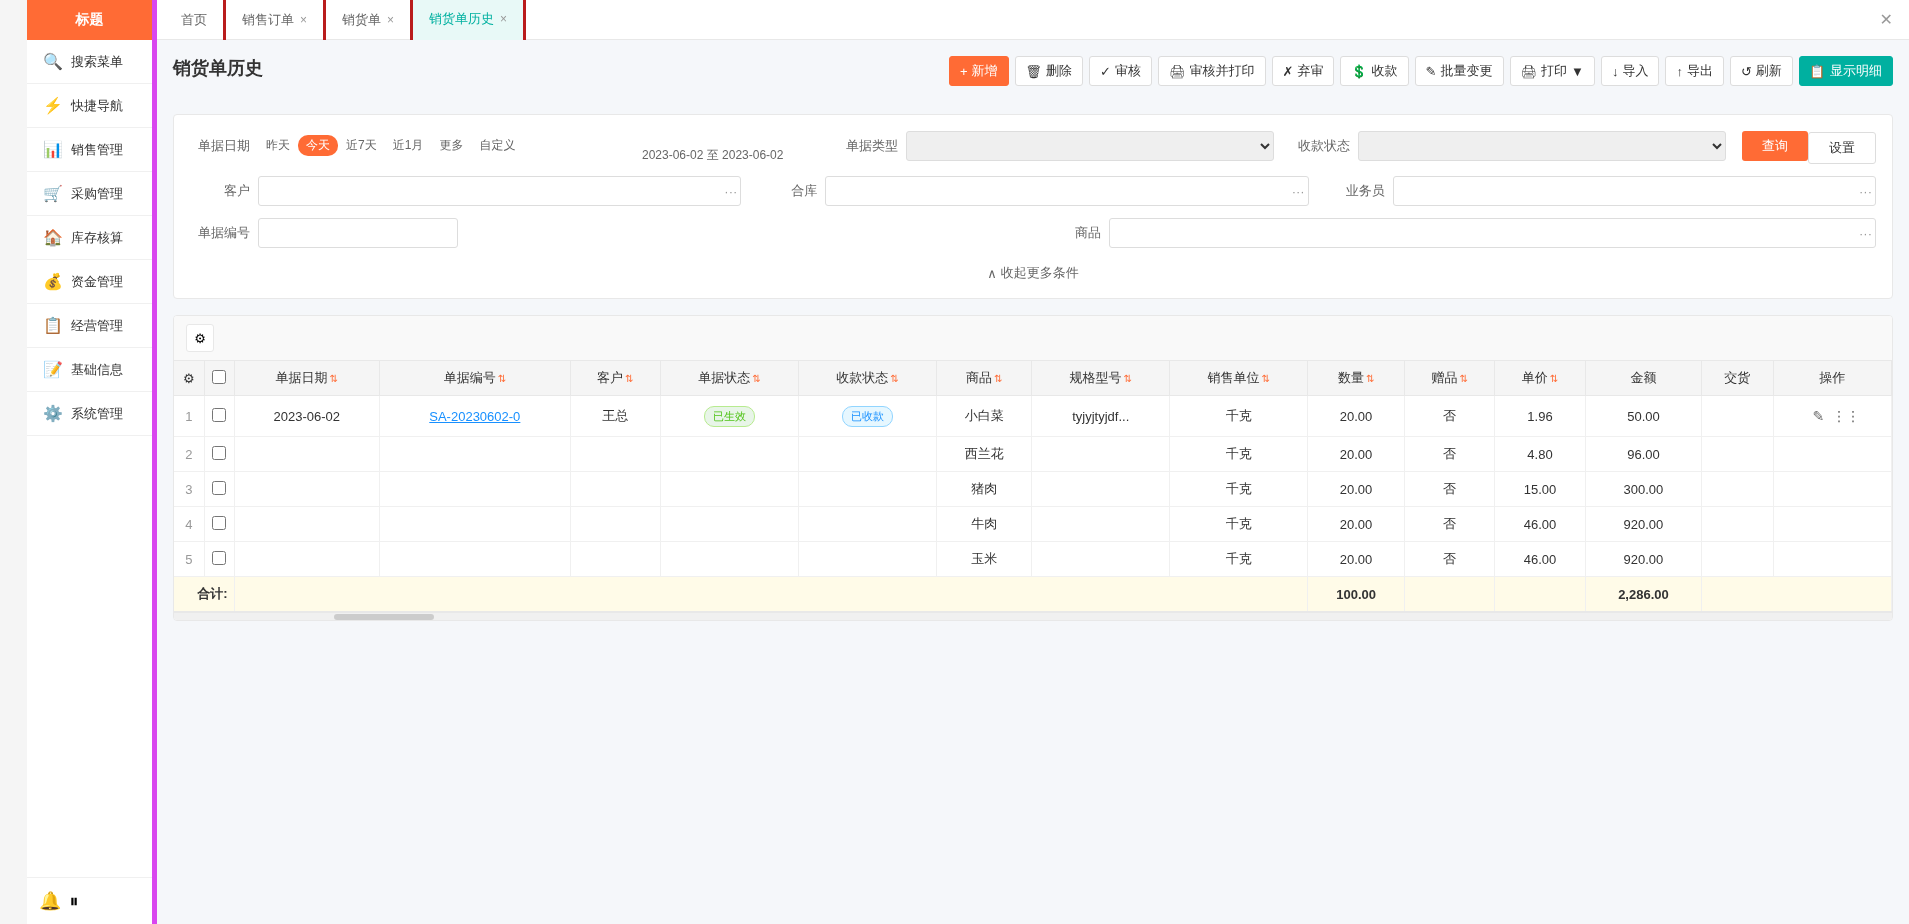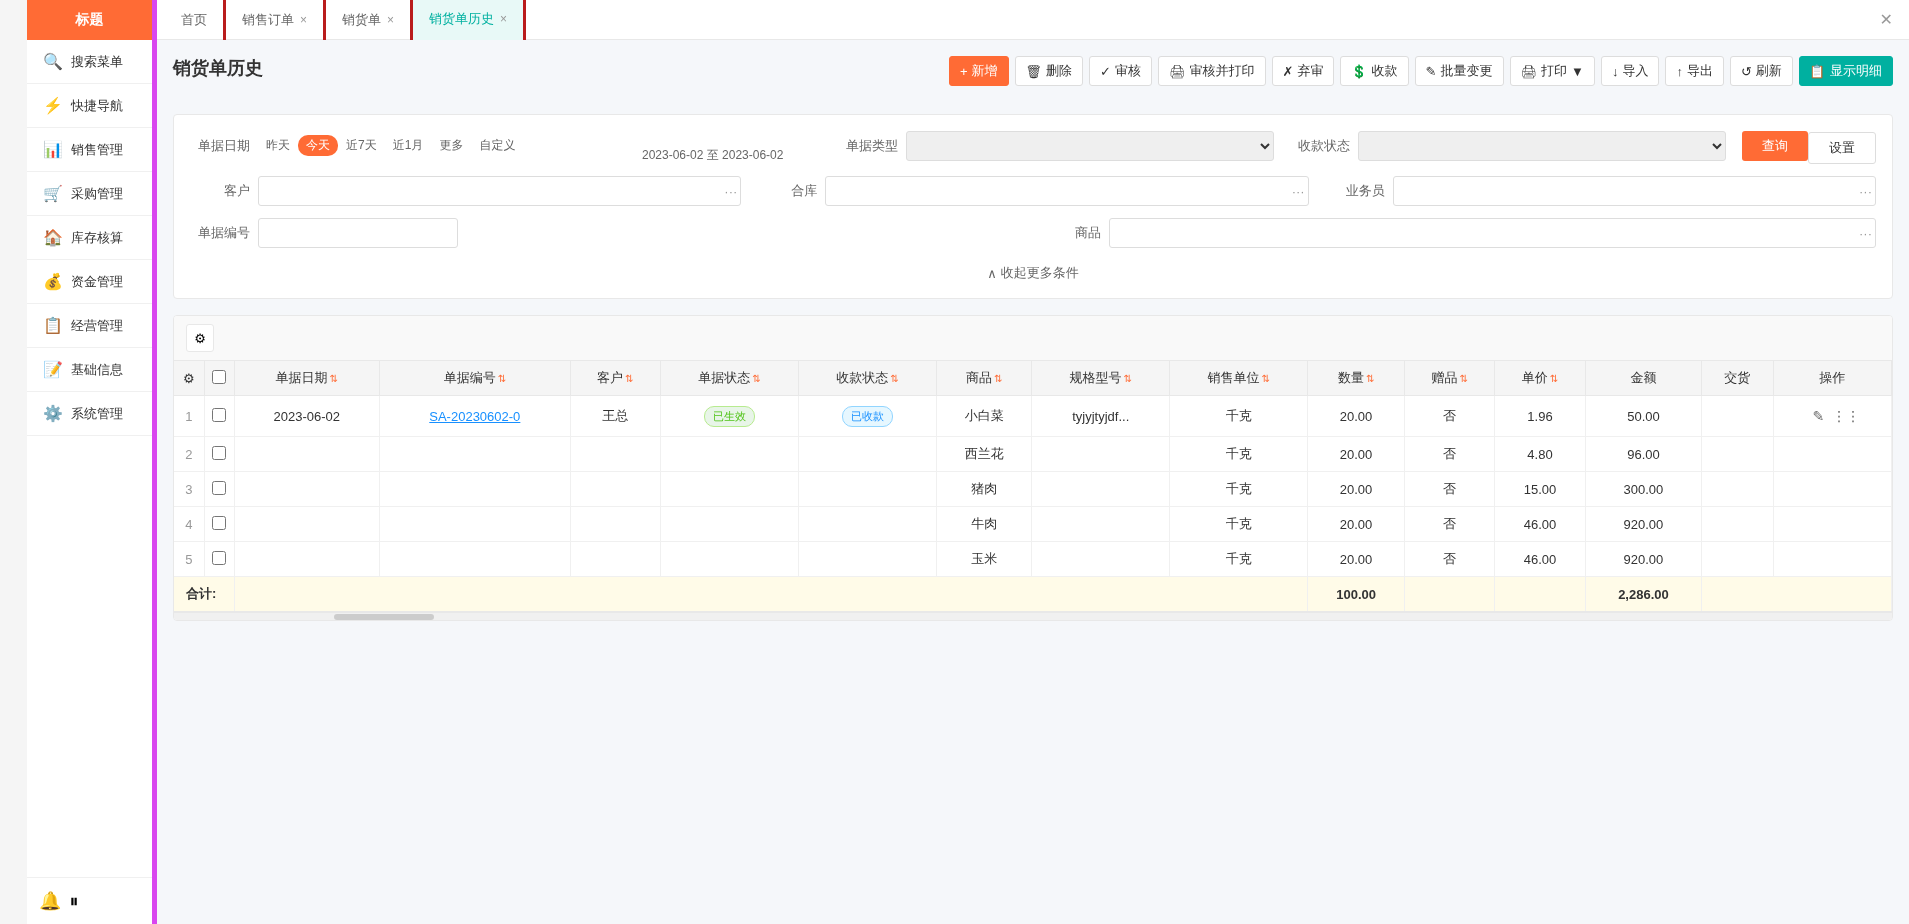--- a/index.html
+++ b/index.html
@@ -489,21 +489,21 @@
             <td>千克</td>
             <td>20.00</td>
             <td>否</td>
             <td>46.00</td>
             <td>920.00</td>
             <td></td>
             <td></td>
           </tr>
 
           <tr class="summary-row">
-            <td colspan="2" style="text-align:left; padding-left: 12px; font-weight: bold;">合计:</td>
+            <td colspan="2" style="text-align:right; padding-left: 12px; font-weight: bold;">合计:</td>
             <td colspan="8"></td>
             <td style="font-weight:bold;">100.00</td>
             <td></td>
             <td></td>
             <td style="font-weight:bold;margin-left:13px;">2,286.00</td>
             <td colspan="2"></td>
           </tr>
         </tbody>
       </table>
 

